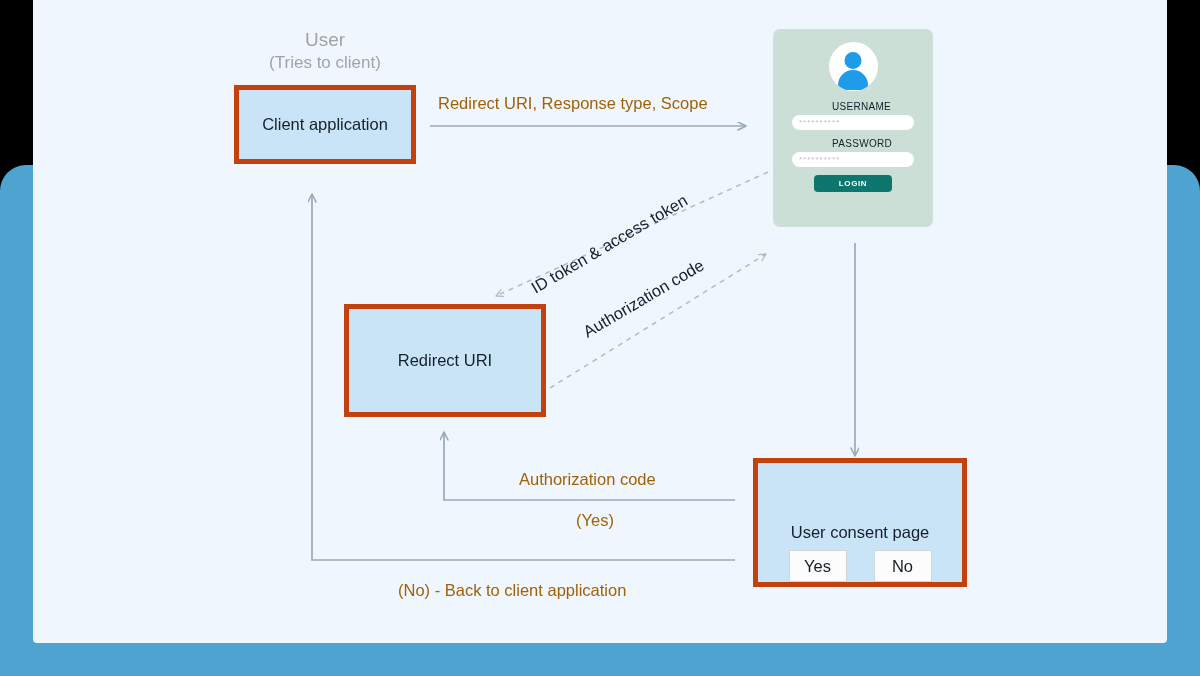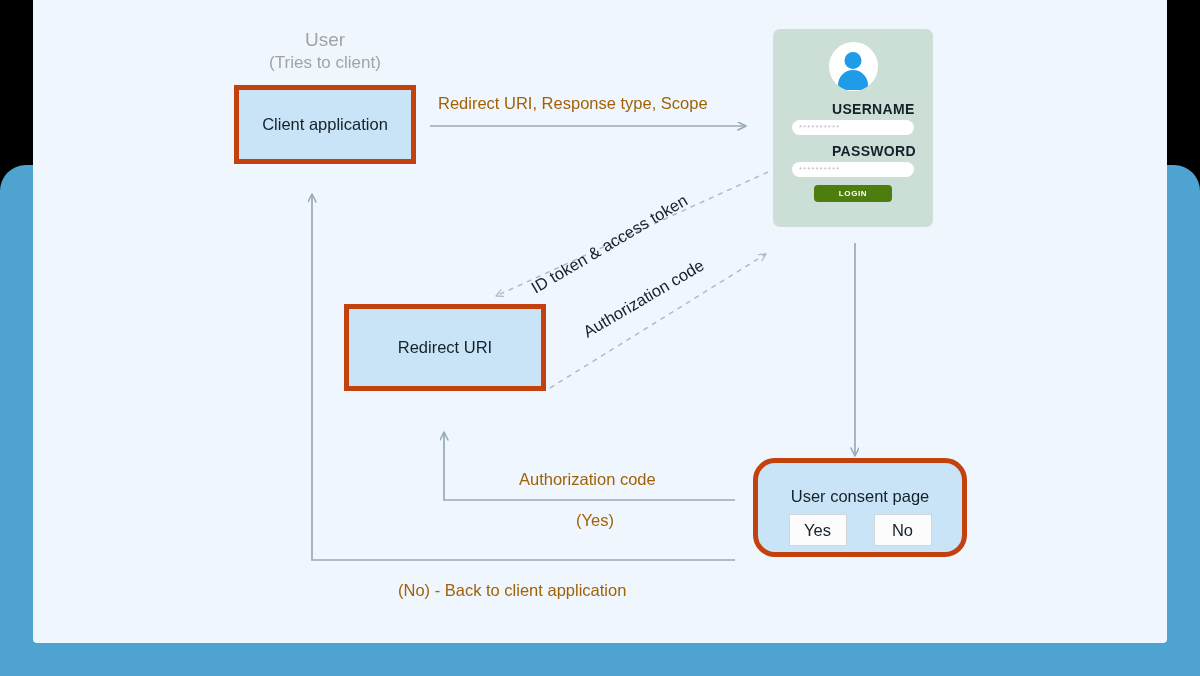--- a/index.html
+++ b/index.html
@@ -22,24 +22,24 @@
 
   
   .box{
     position:absolute;background:#C9E4F7;border:5px solid #c2410c;
     box-sizing:border-box;display:flex;flex-direction:column;
     align-items:center;justify-content:center;color:#16202A;
   }
   .client-app{left:234px;top:85px;width:182px;height:79px;}
   .client-app .lbl{font-size:16.5px;}
 
-  .redirect-box{left:344px;top:304px;width:202px;height:87px;line-height:1.55;}
+  .redirect-box{left:344px;top:304px;width:202px;height:113px;line-height:1.55;}
   .redirect-box .lbl{font-size:16.5px;}
 
-  .consent-box{left:753px;top:458px;width:214px;height:99px;justify-content:flex-start;border-radius:22px;}
+  .consent-box{left:753px;top:458px;width:214px;height:129px;justify-content:flex-end;}
   .consent-title{font-size:16.5px;margin-top:24px;}
   .consent-btns{display:flex;gap:27px;margin-top:8px;}
   .consent-btn{
     background:#FCFCFC;border:1px solid #CFD6DC;width:58px;height:32px;
     display:flex;align-items:center;justify-content:center;
     font-size:16.5px;color:#16202A;box-sizing:border-box;
   }
 
   
   .user-caption{
@@ -61,31 +61,31 @@
   }
   .avatar .head{
     position:absolute;left:50%;top:10px;transform:translateX(-50%);
     width:17px;height:17px;border-radius:50%;background:#1E9BE9;
   }
   .avatar .body{
     position:absolute;left:50%;top:28px;transform:translateX(-50%);
     width:30px;height:20px;border-radius:15px 15px 0 0;background:#1E9BE9;
   }
   .field-label{
-    font-size:14px;font-weight:bold;color:#15202B;letter-spacing:.3px;
+    font-size:10px;font-weight:normal;color:#15202B;letter-spacing:.3px;
     margin-bottom:3px;
     padding-left:40px;
   }
   .field-input{
     background:#FFFFFF;border-radius:9px;height:15px;margin-bottom:8px;
     display:flex;align-items:center;padding-left:7px;
     font-size:8px;color:#B9BFC6;letter-spacing:1px;overflow:hidden;
   }
   .login-btn{
-    margin:6px auto 0 auto;width:78px;height:17px;background:#4d7c0f;
+    margin:6px auto 0 auto;width:78px;height:17px;background:#0f766e;
     border-radius:4px;display:flex;align-items:center;justify-content:center;
     color:#FFFFFF;font-size:8px;font-weight:bold;letter-spacing:.6px;
   }
 
   
   .arrow-label{position:absolute;color:#a16207;font-size:16.5px;white-space:nowrap;}
   .lbl-topflow{left:438px;top:94px;}
   .lbl-authcode-h{left:519px;top:470px;}
   .lbl-yes{left:576px;top:511px;}
   .lbl-no{left:398px;top:581px;}

